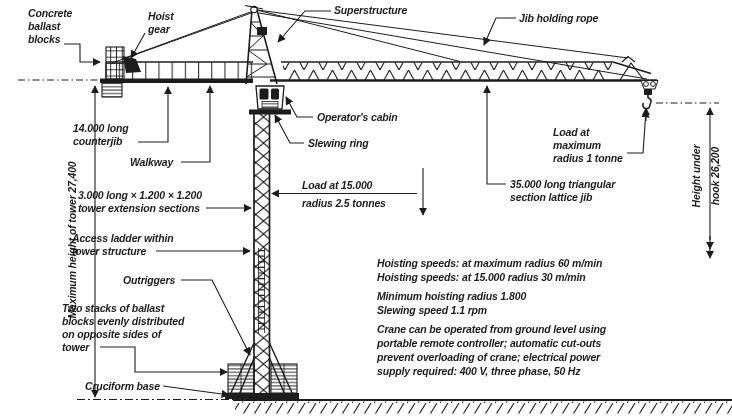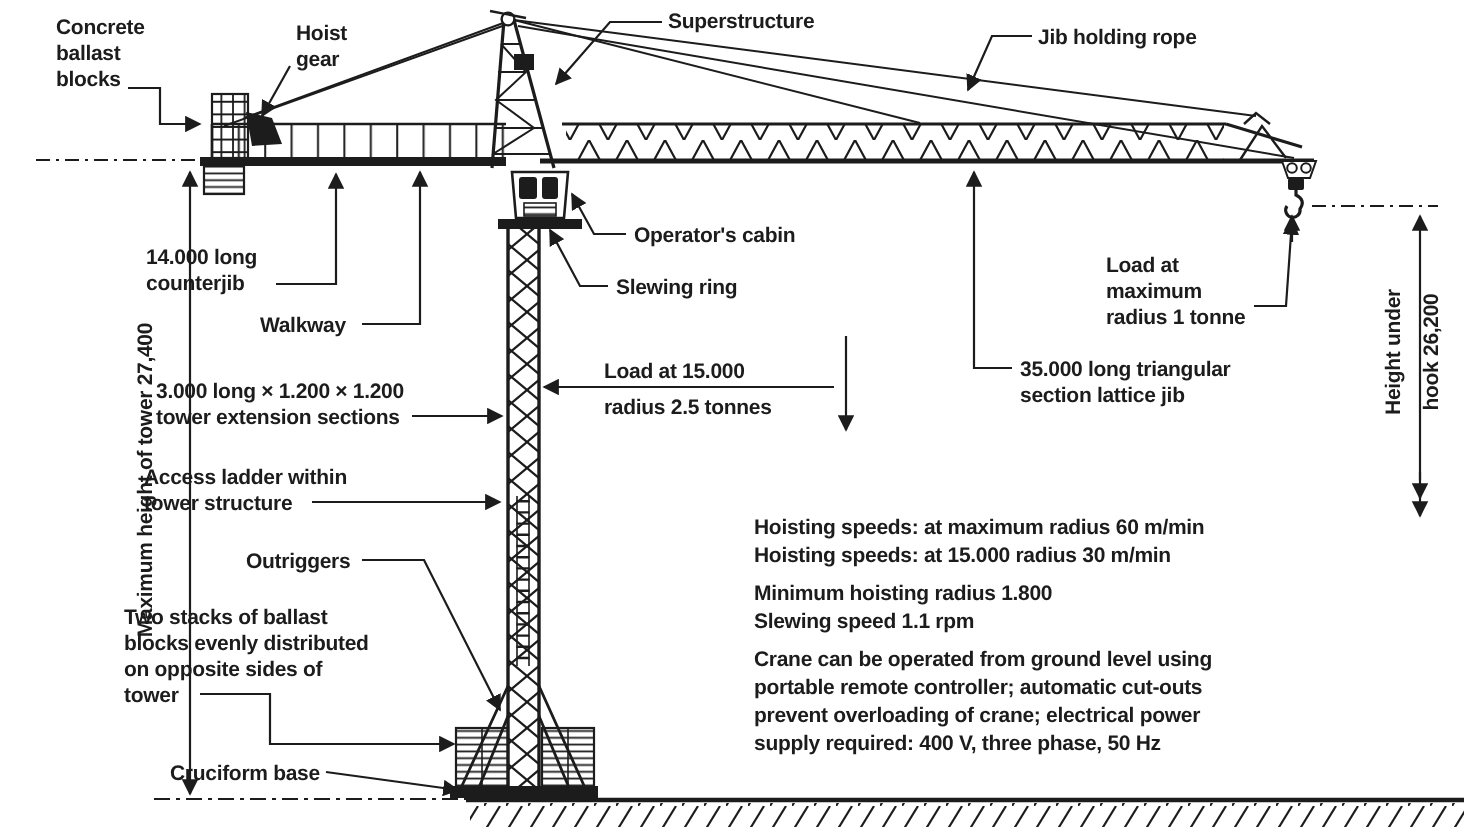--- a/index.html
+++ b/index.html
@@ -1,17 +1,17 @@
 <!DOCTYPE html>
 <html><head>
 <meta charset="utf-8">
 <style>
   html,body{margin:0;padding:0;background:#ffffff;}
   .stage{position:relative;width:732px;height:420px;background:#ffffff;overflow:hidden;
-         font-family:"Liberation Sans",sans-serif;}
+         font-family:"Liberation Sans",sans-serif;font-style:italic;}
   svg{display:block;}
   .lbl{font-family:"Liberation Sans",sans-serif;font-weight:700;font-size:10.5px;
        fill:#1c1c1c;letter-spacing:-0.15px;}
   .ln{stroke:#1c1c1c;fill:none;}
 </style>
 </head>
 <body>
 
 <div class="stage">
 <svg width="732" height="420" viewBox="0 0 732 420">

